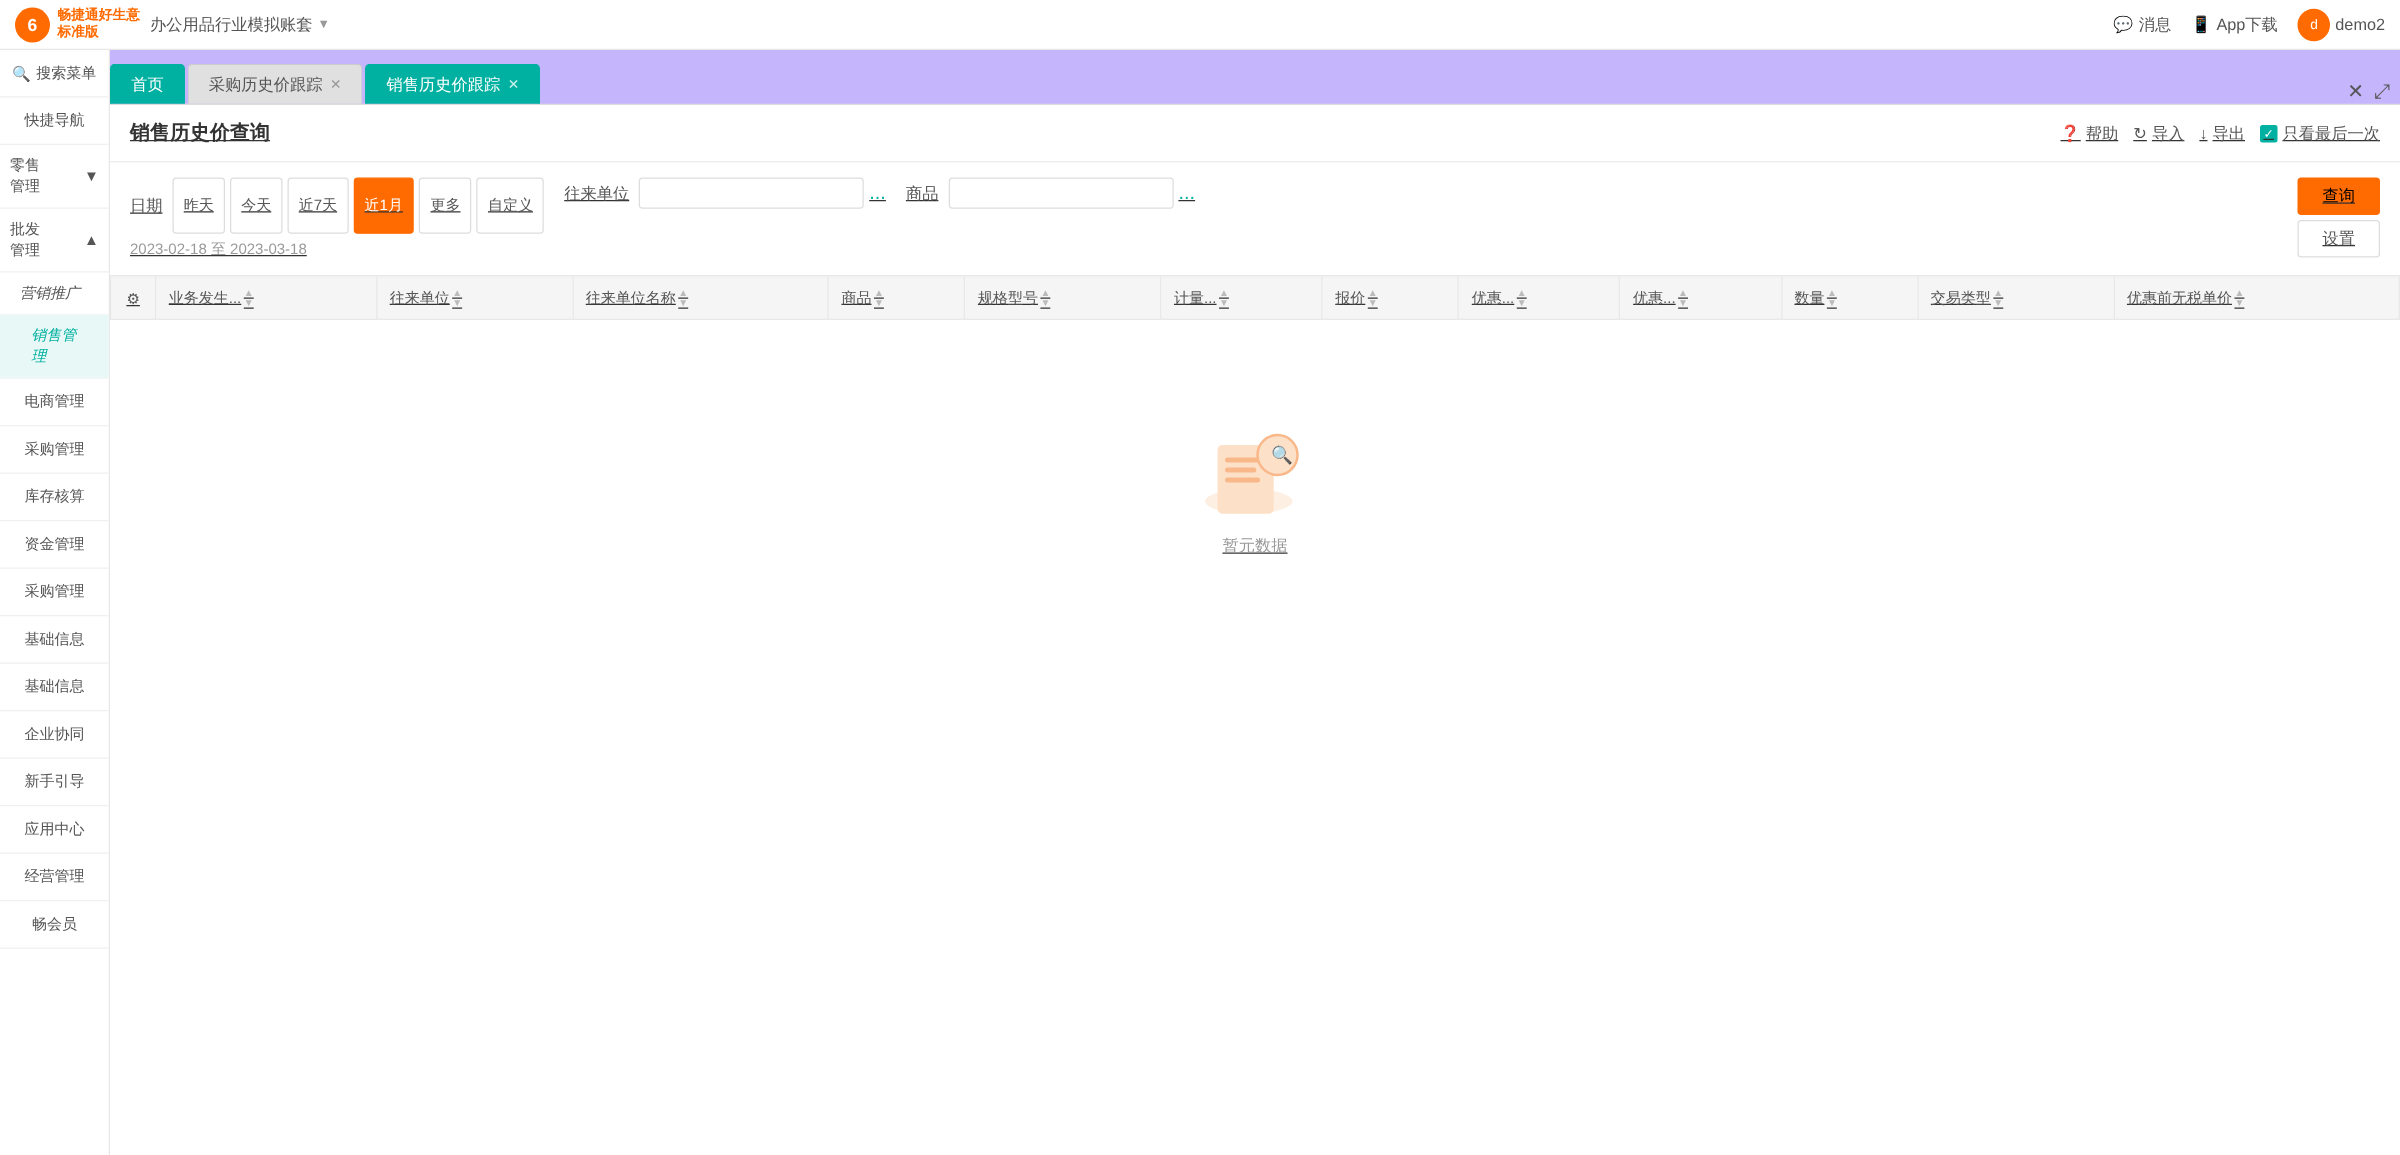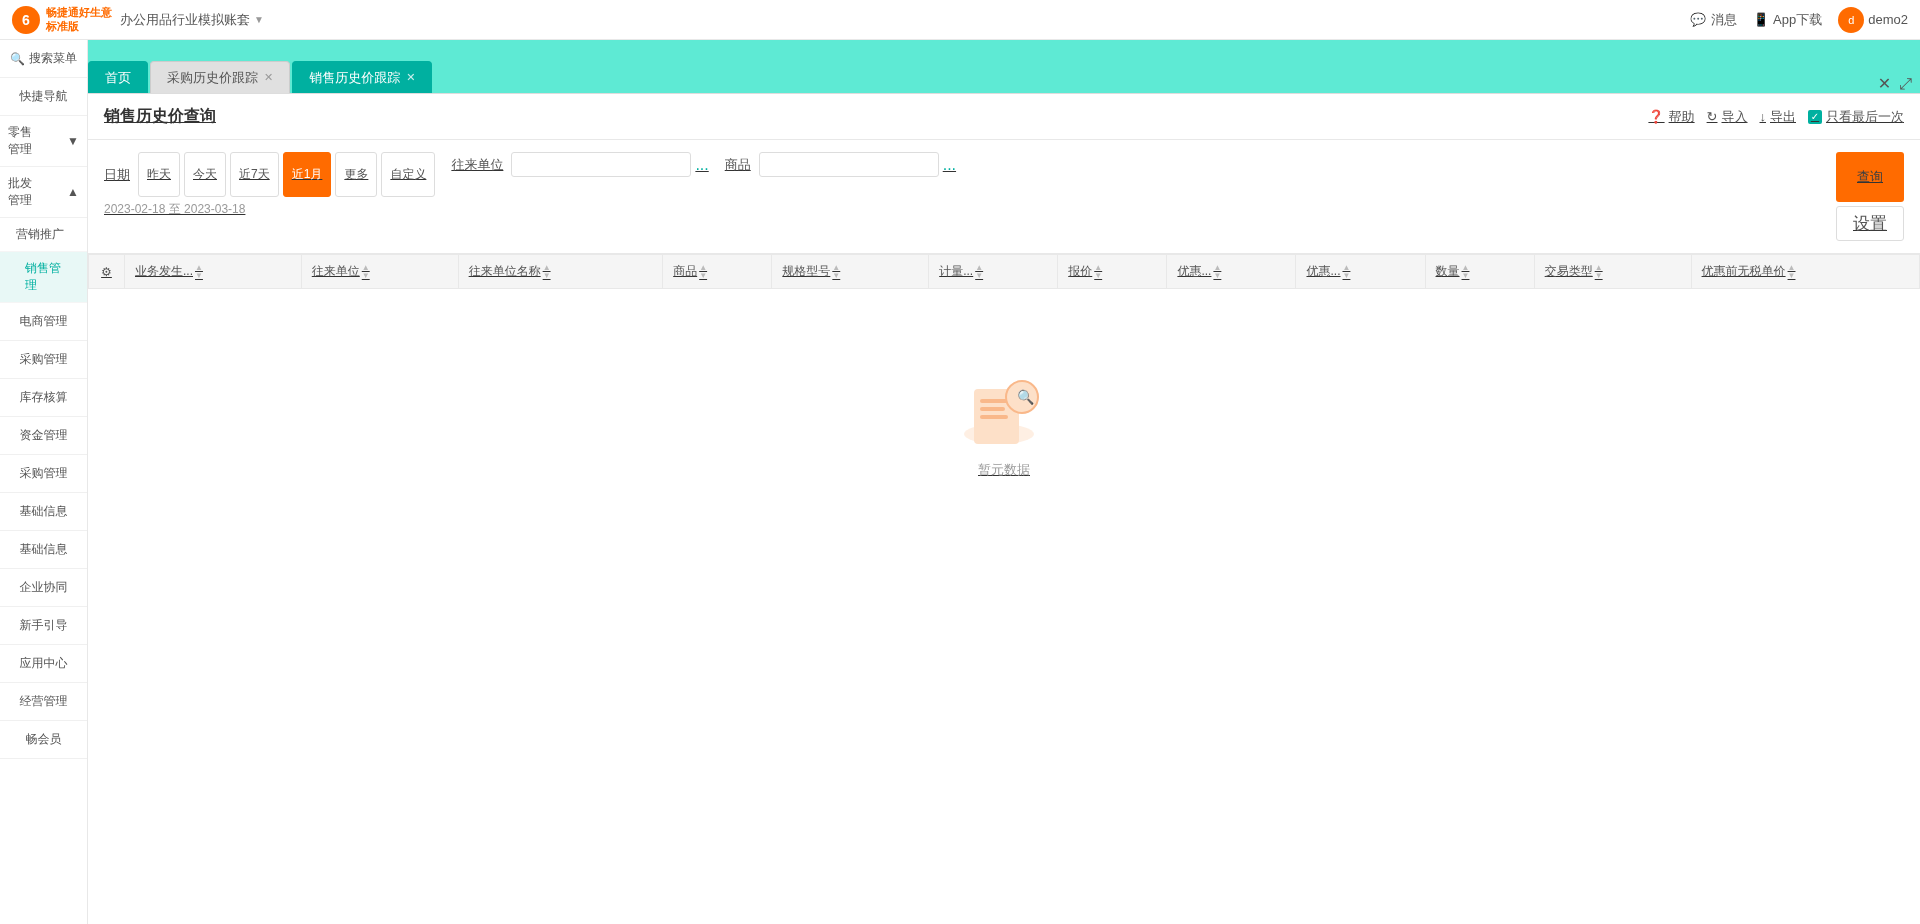--- a/index.html
+++ b/index.html
@@ -62,30 +62,31 @@
       cursor: pointer;
       border-bottom: 1px solid #f0f0f0;
       gap: 32px;
     }
     .sidebar-sub-item {
       padding: 8px 16px;
       font-size: 12px;
       color: #555;
       cursor: pointer;
       border-bottom: 1px solid #f5f5f5;
+      font-style: italic;
     }
     .sidebar-sub-item.active { color: #00b0a0; background: #e8f8f6; padding-left: 25px; }
 
     
     .content-area { flex: 1; display: flex; flex-direction: column; overflow: hidden; }
 
     
     .tab-bar {
-      height: 54px;
-      background: #5eead4;
+      height: 44px;
+      background: #c4b5fd;
       display: flex;
       align-items: flex-end;
       padding: 0 0;
       flex-shrink: 0;
       border-bottom: 1px solid #ddd;
     }
     .tab {
       height: 32px;
       padding: 0 16px;
       display: flex;
@@ -166,35 +167,35 @@
       border-radius: 3px;
       padding: 4px 8px;
       font-size: 13px;
       width: 180px;
       color: #333;
       outline: none;
     }
     .search-dots { color: #00b0a0; cursor: pointer; font-size: 16px; }
     .query-btn {
       background: #ff6b00;
-      color: #404040;
+      color: #000000;
       border: none;
       border-radius: 3px;
-      padding: 16px 20px;
+      padding: 6px 20px;
       cursor: pointer;
       font-size: 13px;
     }
     .settings-btn {
       background: #fff;
       color: #555;
       border: 1px solid #ddd;
       border-radius: 3px;
       padding: 5px 16px;
       cursor: pointer;
-      font-size: 17px;
+      font-size: 13px;
     }
 
     
     .table-container { background: #fff; flex: 1; overflow: auto; }
     .data-table { width: 100%; border-collapse: collapse; }
     .data-table th {
       background: #f5f5f5;
       border: 1px solid #e8e8e8;
       padding: 8px 10px;
       font-size: 12px;

